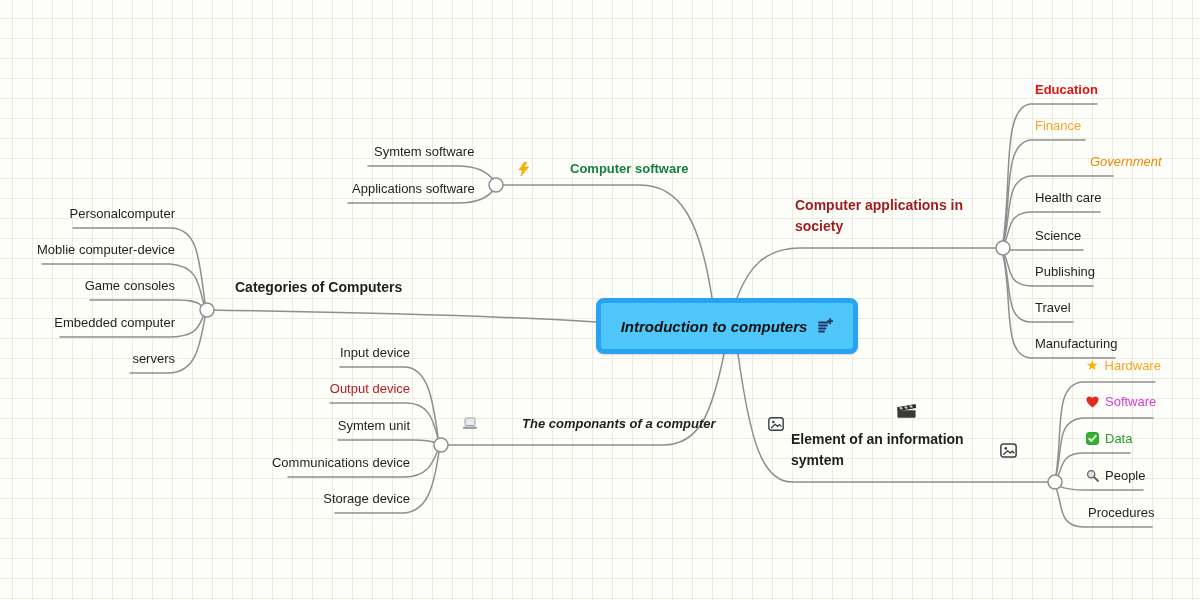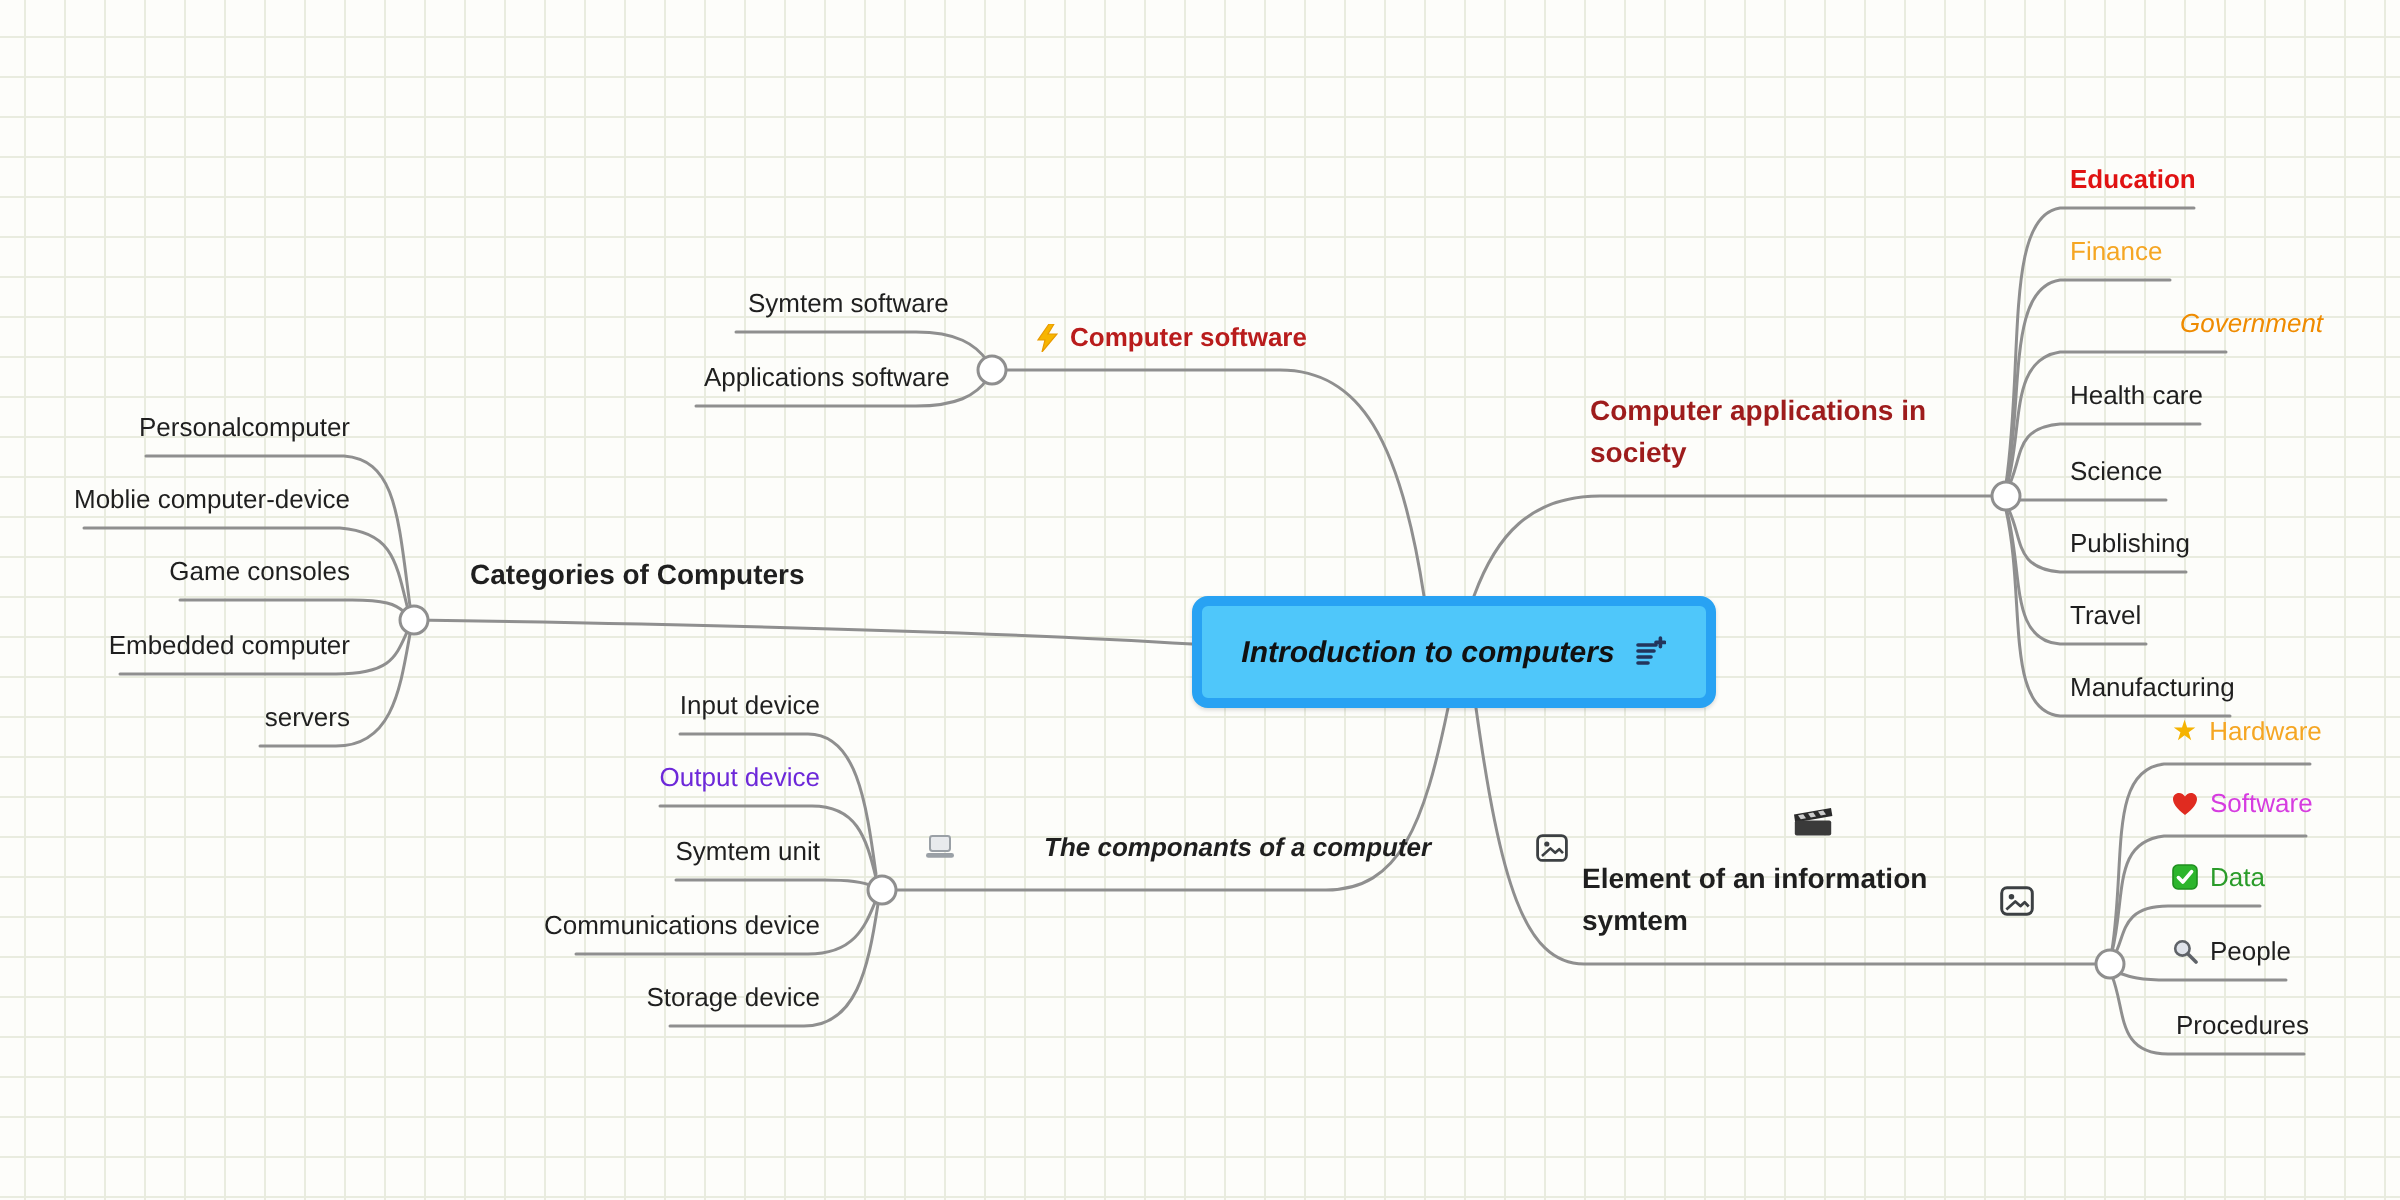--- a/index.html
+++ b/index.html
@@ -96,21 +96,21 @@
     </svg>
   </span>
 </div>
 
 <div class="lbl b iconrow" style="left:518px;top:161px;">
   <span>
     <svg width="11" height="14" viewBox="0 0 11 14">
       <path d="M6.5 0 L1 8 H4.5 L3 14 L10.5 5 H6 L9 0 Z" fill="#f7b500" stroke="#e89a00" stroke-width="0.6"></path>
     </svg>
   </span>
-  <span style="color: #b91c1c;">Computer software</span>
+  <span style="color: #15803d; margin-left: 35px;">Computer software</span>
 </div>
 <div class="lbl" style="left: 374px; top: 144px; color: rgb(31, 31, 31);">Symtem software</div>
 <div class="lbl" style="left: 352px; top: 181px; color: rgb(31, 31, 31);">Applications software</div>
 
 <div class="lbl big" style="left: 795px; top: 195px; width: 195px; color: rgb(158, 28, 28);">Computer applications in society</div>
 <div class="lbl b" style="left: 1035px; top: 82px; color: rgb(224, 18, 18);">Education</div>
 <div class="lbl" style="left: 1035px; top: 118px; color: rgb(245, 166, 35);">Finance</div>
 <div class="lbl i" style="left: 1090px; top: 154px; color: rgb(239, 139, 0);">Government</div>
 <div class="lbl" style="left: 1035px; top: 190px; color: rgb(31, 31, 31);">Health care</div>
 <div class="lbl" style="left: 1035px; top: 228px; color: rgb(31, 31, 31);">Science</div>
@@ -135,21 +135,21 @@
   <span style="color: rgb(31, 31, 31);">The componants of a computer</span>
   <span style="margin-left:8px;">
     <svg width="16" height="14" viewBox="0 0 16 14">
       <rect x="0.8" y="0.8" width="14.4" height="12.4" rx="2.5" fill="none" stroke="#3c4043" stroke-width="1.4"></rect>
       <circle cx="5.4" cy="5" r="1.3" fill="#3c4043"></circle>
       <path d="M3 11 L7.2 7.2 L9.6 9.4 L11.6 7.6 L13.5 9.6" fill="none" stroke="#3c4043" stroke-width="1.3" stroke-linejoin="round"></path>
     </svg>
   </span>
 </div>
 <div class="lbl ralign" style="right: 790px; top: 345px; color: rgb(31, 31, 31); text-align: center;">Input device</div>
-<div class="lbl ralign" style="right: 790px; top: 381px; color: #6d28d9;">Output device</div>
+<div class="lbl ralign" style="right: 790px; top: 381px; color: #b91c1c;">Output device</div>
 <div class="lbl ralign" style="right: 790px; top: 418px; color: rgb(31, 31, 31);">Symtem unit</div>
 <div class="lbl ralign" style="right: 790px; top: 455px; color: rgb(31, 31, 31);">Communications device</div>
 <div class="lbl ralign" style="right: 790px; top: 491px; color: rgb(31, 31, 31);">Storage device</div>
 
 <div class="absicon" style="left:895px;top:403px;">
   <svg width="23" height="16" viewBox="0 0 23 16">
     <g>
       <path d="M2 4.2 L20.5 1 L21.2 5 L2.6 8.2 Z" fill="#2b2b2b"></path>
       <path d="M4 4.6 l2.6 -0.5 l1.4 2 l-2.6 0.5 Z M9 3.7 l2.6 -0.5 l1.4 2 l-2.6 0.5 Z M14 2.8 l2.6 -0.5 l1.4 2 l-2.6 0.5 Z" fill="#e8e8e8" opacity="0.85"></path>
       <rect x="2.4" y="7.2" width="18.2" height="7.6" rx="1" fill="#3a3a3a"></rect>

